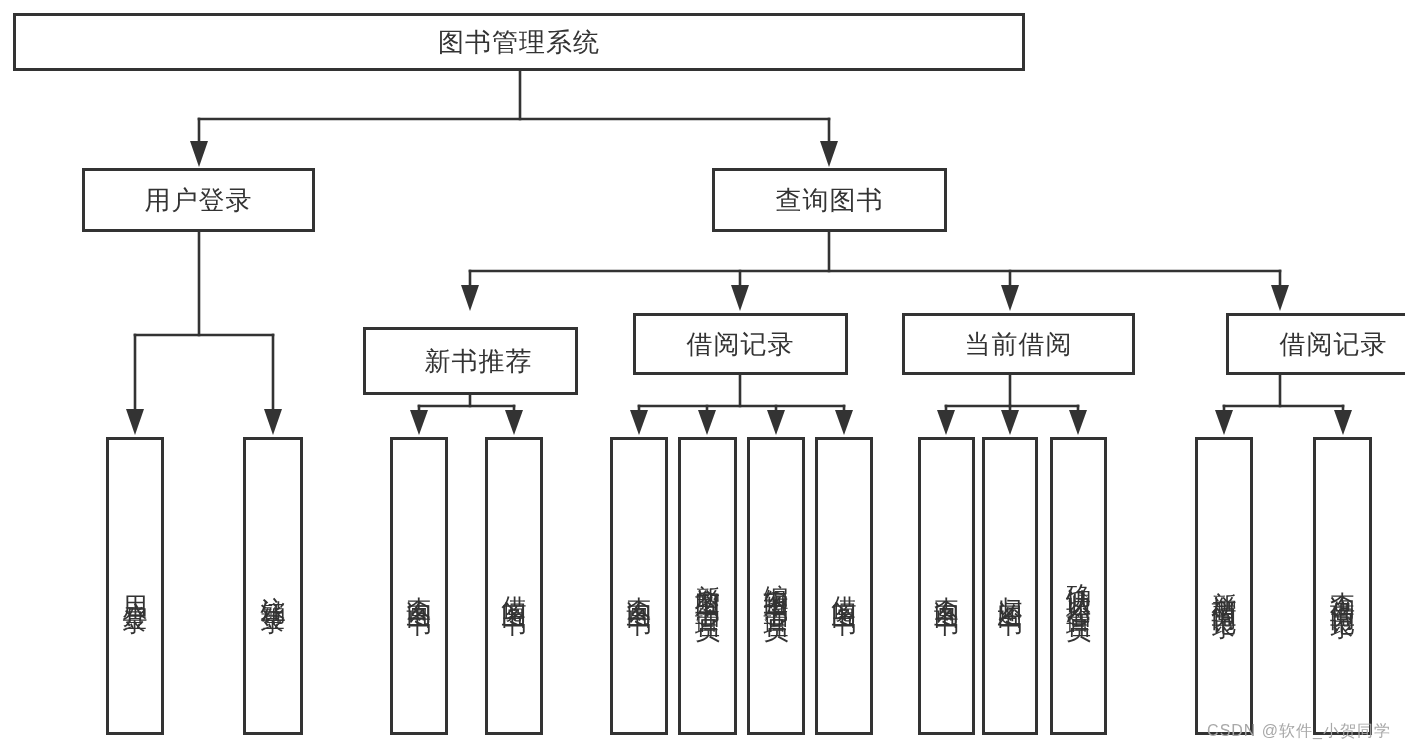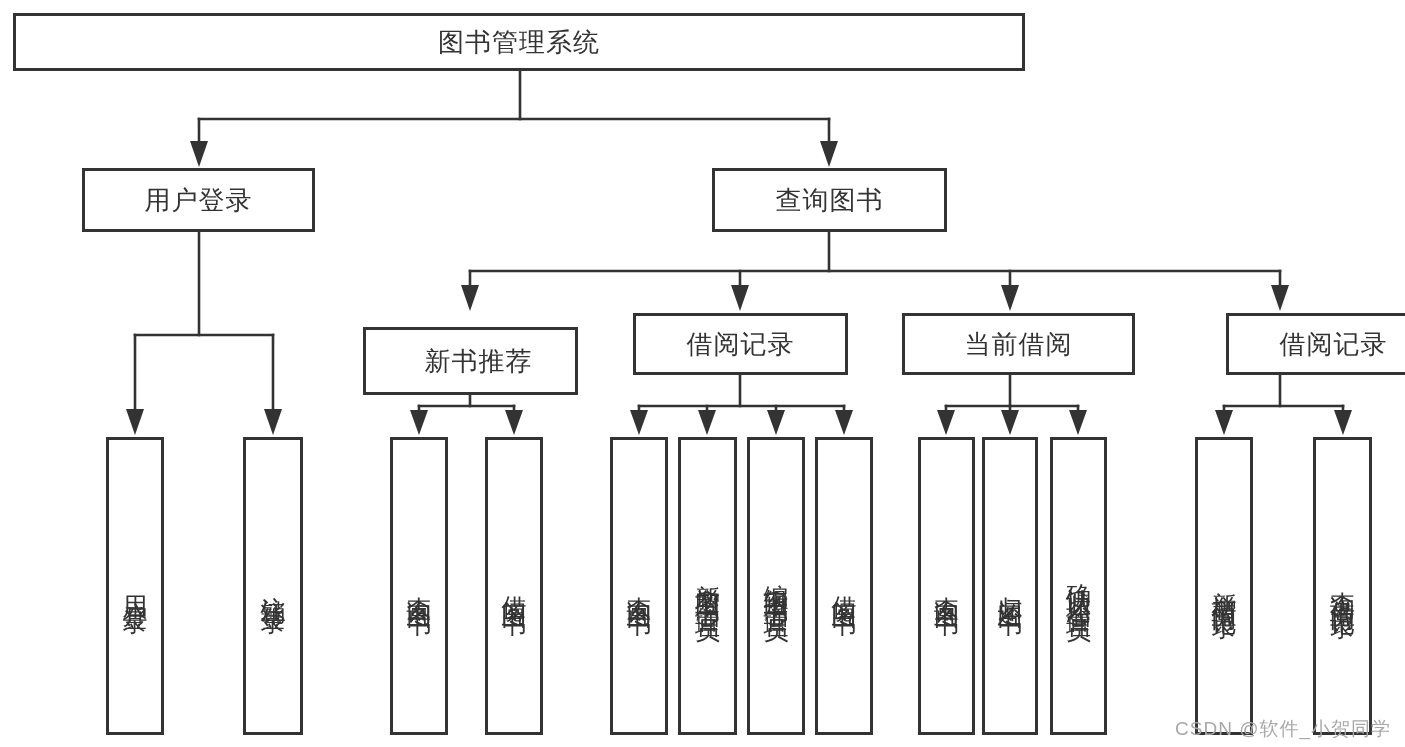--- a/index.html
+++ b/index.html
@@ -44,21 +44,21 @@
   .lf5{left:678px;width:59px;}
   .lf6{left:747px;width:58px;}
   .lf7{left:815px;width:58px;}
   .lf8{left:918px;width:57px;}
   .lf9{left:982px;width:56px;}
   .lf10{left:1050px;width:57px;}
   .lf11{left:1195px;width:58px;}
   .lf12{left:1313px;width:59px;}
   .watermark{
     position:absolute;right:14px;bottom:5px;color:var(--watermark);
-    font-size:19px;letter-spacing:1px;z-index:5;white-space:nowrap;
+    font-size:16px;letter-spacing:1px;z-index:5;white-space:nowrap;
   }
 </style>
 </head>
 <body>
 
 <div class="stage">
 
   <svg class="connector-layer" viewBox="0 0 1405 747" xmlns="http://www.w3.org/2000/svg">
 
     <g>

